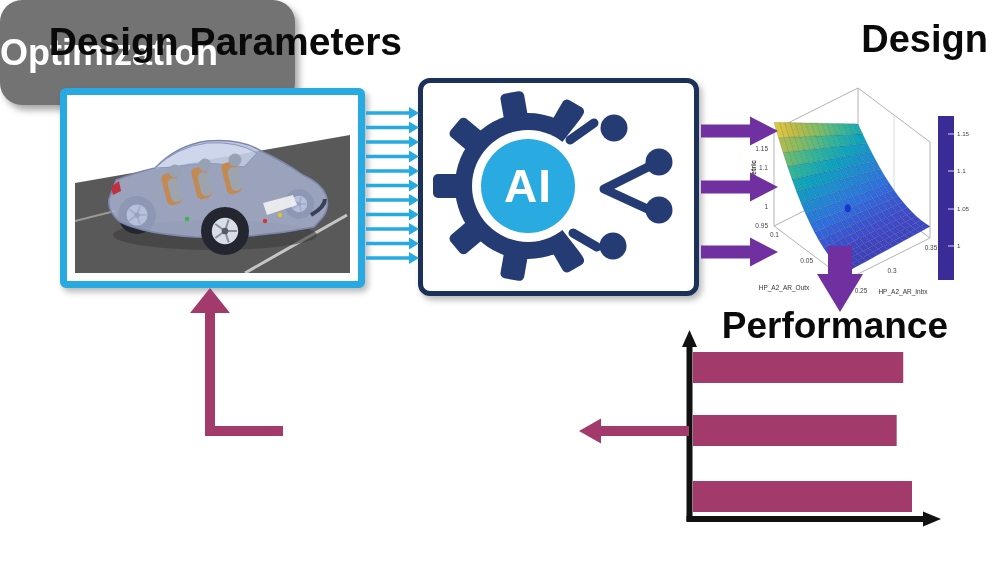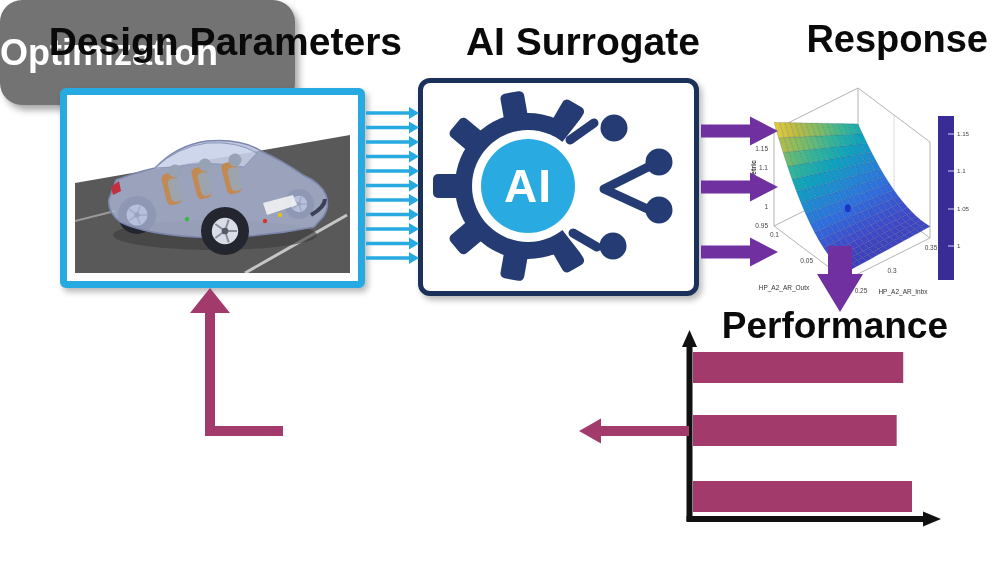--- a/index.html
+++ b/index.html
@@ -40,24 +40,23 @@
   #gfx{position:absolute;left:0;top:0;pointer-events:none;}
   text{font-family:"Liberation Sans",sans-serif;}
 </style>
 </head>
 <body>
 
 <div id="canvas">
 
   <div class="hd" id="h-design">Design Parameters</div>
 
-  <div class="hd" id="h-ai">AI Surrogate</div>
 
   <div class="hd" id="h-resp">
-    <div>Response</div>
+    <div>Design</div>
   </div>
 
   <div class="hd" id="h-perf">Performance</div>
 
   <div class="box" id="car-box">
     <svg id="car-svg" width="275" height="170" viewBox="0 0 275 170">
         <g>
           <polygon points="0,80 275,32 275,170 0,170" fill="#595959"></polygon>
           <line x1="170" y1="170" x2="272" y2="112" stroke="#d9d9d9" stroke-width="3" opacity="0.85"></line>
           <line x1="0" y1="118" x2="40" y2="108" stroke="#d9d9d9" stroke-width="2" opacity="0.5"></line>

